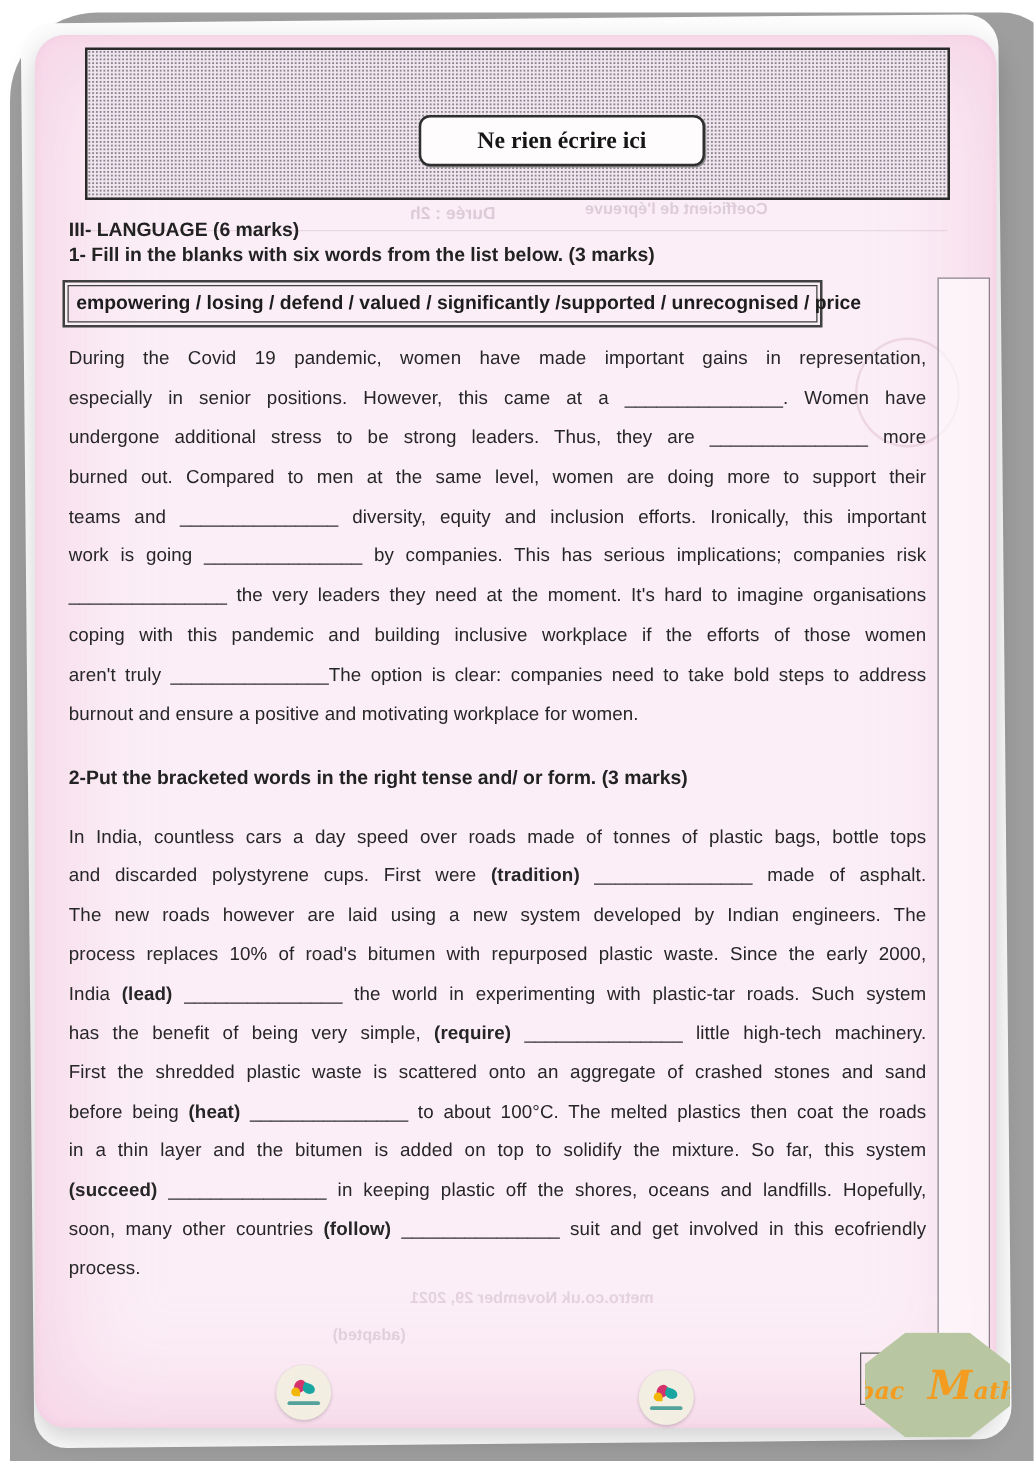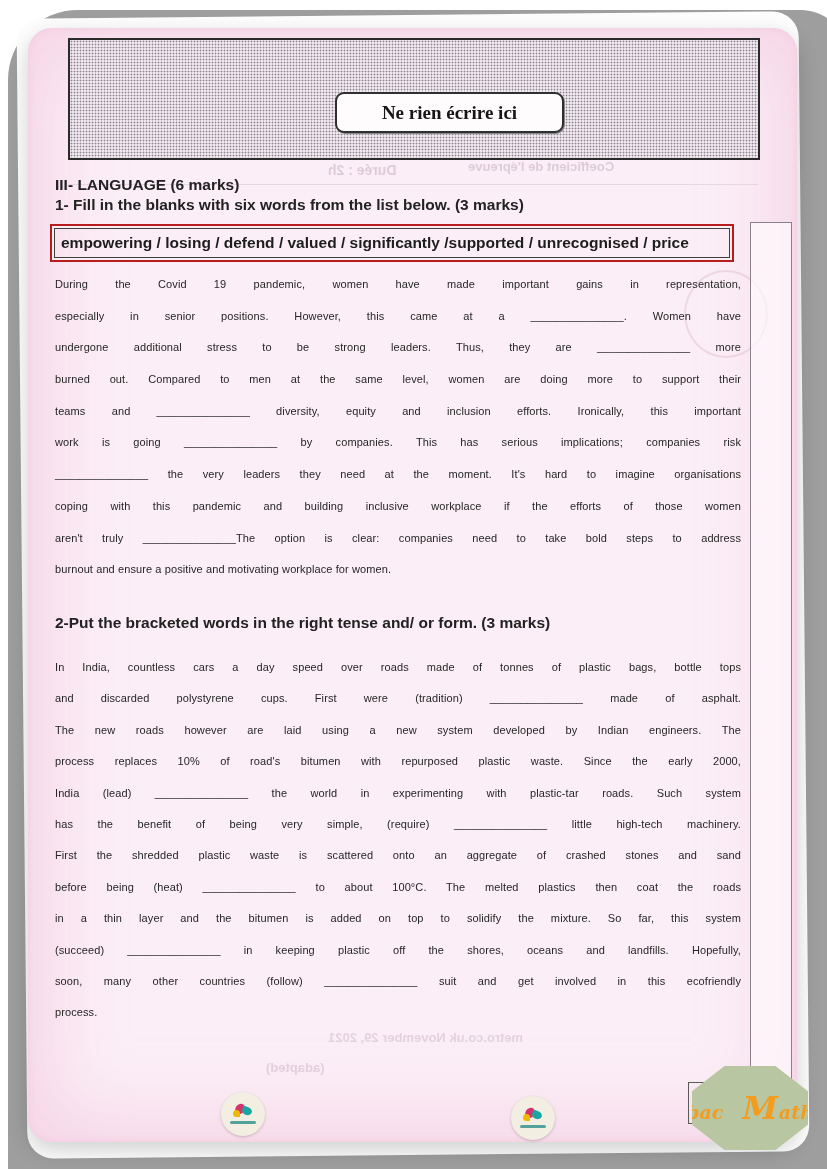--- a/index.html
+++ b/index.html
@@ -28,37 +28,37 @@
     background:#fefcfd; border:2px solid #2f2f2f; border-radius:9px;
     display:flex; align-items:center; justify-content:center;
     font-family:"Liberation Serif", serif; font-weight:bold; font-size:19px; color:#161616;
     box-shadow:1px 1px 0 #888; }
 
   .heading { position:absolute; left:27px; color:#222; font-weight:bold; font-size:15.5px; white-space:nowrap; }
   #heading-section { top:148px; }
   #heading-task1 { top:168px; }
   #heading-task2 { top:586px; }
 
-  .word-bank-outer { position:absolute; left:22px; top:196px; width:684px; height:38px;
-    border:2px solid #b91c1c;
+  .word-bank-outer { position:absolute; left:22px; top:196px; width:608px; height:38px;
+    border:2px solid #404040;
     box-shadow: inset 0 0 0 2px #f8eef4, inset 0 0 0 3px #3f3f3f; }
   .word-bank-text { position:absolute; left:9px; top:0; right:4px; height:100%;
     display:flex; align-items:center; font-weight:bold; font-size:15.5px; color:#1d1d1d; white-space:nowrap; }
 
   .marks-column { position:absolute; left:722px; top:194px; width:42px; height:866px;
     border:1px solid #8b8089; background:rgba(255,252,253,0.65); }
 
-  .para { position:absolute; left:27px; width:686px; color:#262626; font-size:11px; letter-spacing:0.1px; }
+  .para { position:absolute; left:27px; width:686px; color:#262626; font-size:15px; letter-spacing:0.1px; }
   #para-task1 { top:250px; }
   #para-task1 .tline { height:31.7px; }
   #para-task2 { top:633px; }
   #para-task2 .tline { height:31.4px; }
   .tline { text-align:justify; text-align-last:justify; text-justify:inter-word; white-space:normal; overflow:visible; }
   .tline.tlast { text-align-last:left; }
-  .tline b { font-weight:normal; }
+  .tline b { font-weight:bold; }
 
   
   .bleed { position:absolute; transform:scaleX(-1); color:#c2a9bd; opacity:0.5;
     filter:blur(0.4px); font-weight:bold; white-space:nowrap; }
   #bleed-duree { left:300px; top:134px; font-size:14px; }
   #bleed-coeff { left:440px; top:131px; font-size:13px; }
   #bleed-source { left:300px; top:1002px; font-size:13px; opacity:0.4; }
   #bleed-adapted { left:238px; top:1032px; font-size:13px; opacity:0.42; }
   .bleed-oval { position:absolute; left:656px; top:242px; width:84px; height:88px;
     border:2px solid #dcbccb; border-radius:50%; opacity:0.45; filter:blur(0.6px); }

